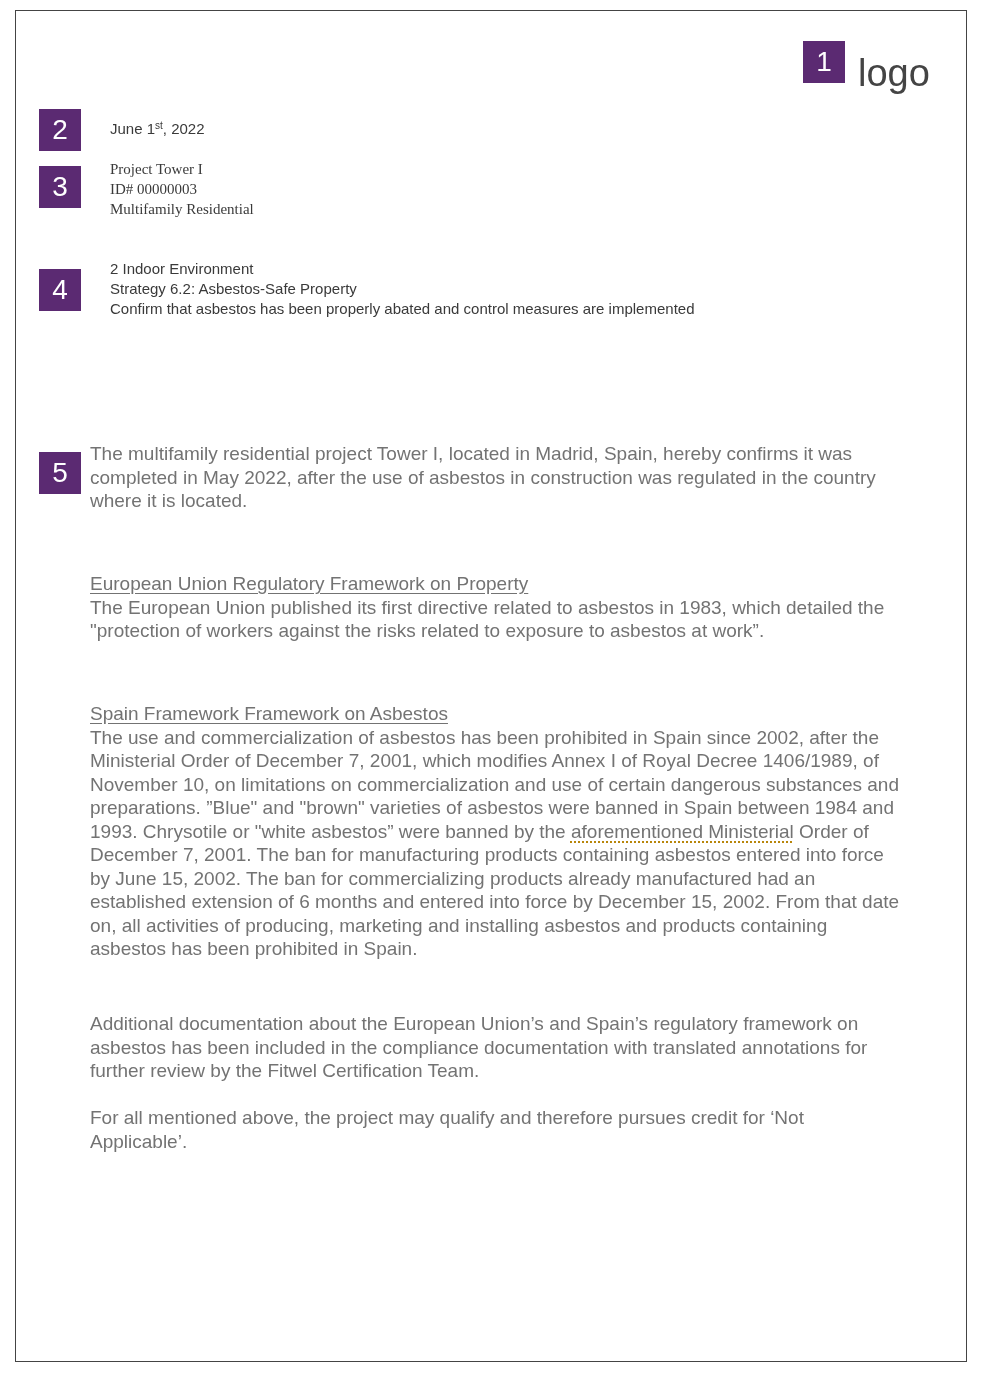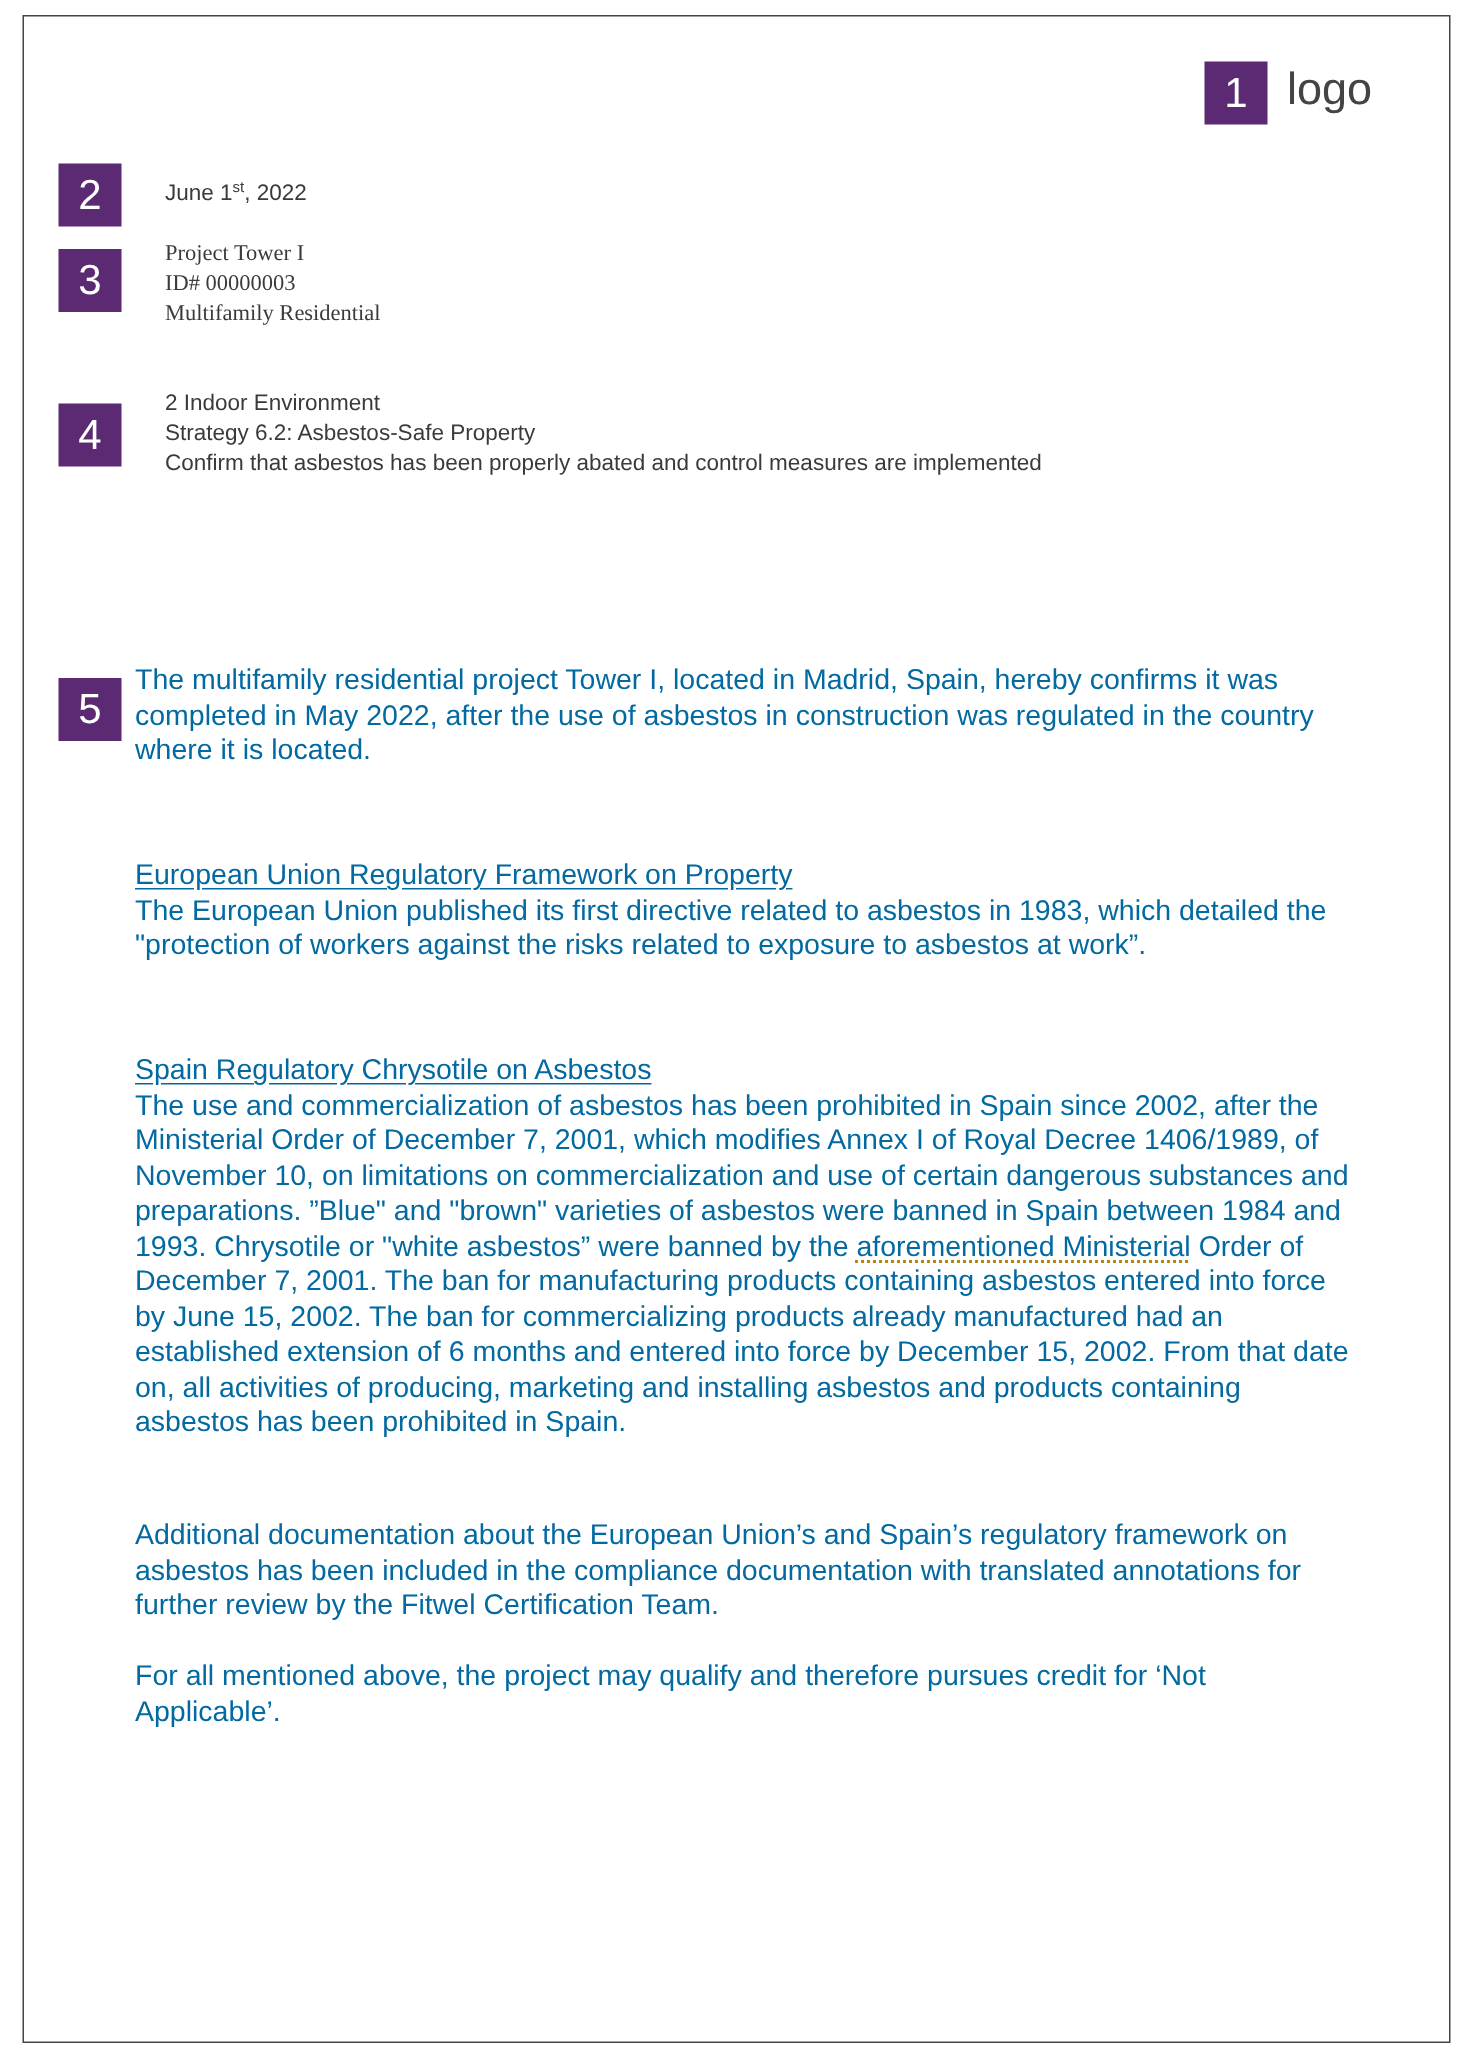--- a/index.html
+++ b/index.html
@@ -3,24 +3,24 @@
   <meta charset="utf-8">
   <style>
     html, body { margin: 0; padding: 0; background: #ffffff; }
     body { width: 982px; height: 1376px; position: relative; overflow: hidden;
            font-family: "Liberation Sans", sans-serif; color: #3a3a3a; }
     .page { position: absolute; left: 15px; top: 10px; width: 952px; height: 1352px;
             border: 1.5px solid #444444; box-sizing: border-box; background: #fff; }
     .badge { position: absolute; background: #5b2a72; color: #ffffff;
              width: 42px; height: 42px; display: flex; align-items: center; justify-content: center;
              font-size: 28px; line-height: 1; }
-    .logo-text { position: absolute; left: 858px; top: 37px; font-size: 30px; color: #444; line-height: 46px; }
+    .logo-text { position: absolute; left: 858px; top: 50px; font-size: 38px; color: #444; line-height: 46px; }
     .small { position: absolute; left: 90px; font-size: 15px; line-height: 20px; color: #3a3a3a; margin-left: 20px; }
     .small div { white-space: nowrap; }
-    .body-text { position: absolute; left: 90px; width: 815px; font-size: 19px; line-height: 23.5px; color: #0369a1; }
+    .body-text { position: absolute; left: 90px; width: 815px; font-size: 19px; line-height: 23.5px; color: #737373; }
     .heading { text-decoration: underline; text-underline-offset: 3px; }
     .squiggle { text-decoration: underline dotted #b8860b; text-decoration-thickness: 2px; text-underline-offset: 4px; }
     sup { font-size: 10px; vertical-align: 5px; line-height: 0; }
   </style>
 </head>
 <body>
 
 <div class="page"></div>
 
 <div class="badge" style="left:803px; top:41px;">1</div>
@@ -47,19 +47,19 @@
 
 <div class="badge" style="left:39px; top:452px;">5</div>
 <div class="body-text" style="top:442px;">The multifamily residential project Tower I, located in Madrid, Spain, hereby confirms it was completed in May 2022, after the use of asbestos in construction was regulated in the country where it is located.</div>
 
 <div class="body-text" style="top:572px;">
   <div class="heading">European Union Regulatory Framework on Property</div>
   <div>The European Union published its first directive related to asbestos in 1983, which detailed the "protection of workers against the risks related to exposure to asbestos at work”.</div>
 </div>
 
 <div class="body-text" style="top:702px;">
-  <div class="heading">Spain Regulatory Chrysotile on Asbestos</div>
+  <div class="heading">Spain Framework Framework on Asbestos</div>
   <div><span>The use and commercialization of asbestos has been prohibited in Spain since 2002, after the Ministerial Order of December 7, 2001, which modifies Annex I of Royal Decree 1406/1989, of November 10, on limitations on commercialization and use of certain dangerous substances and preparations. ”Blue" and "brown" varieties of asbestos were banned in Spain between 1984 and 1993. Chrysotile or "white asbestos” were banned by the </span><span class="squiggle">aforementioned Ministerial</span><span> Order of December 7, 2001. The ban for manufacturing products containing asbestos entered into force by June 15, 2002. The ban for commercializing products already manufactured had an established extension of 6 months and entered into force by December 15, 2002. From that date on, all activities of producing, marketing and installing asbestos and products containing asbestos has been prohibited in Spain.</span></div>
 </div>
 
 <div class="body-text" style="top:1012px;">Additional documentation about the European Union’s and Spain’s regulatory framework on asbestos has been included in the compliance documentation with translated annotations for further review by the Fitwel Certification Team.</div>
 
 <div class="body-text" style="top:1106px;">For all mentioned above, the project may qualify and therefore pursues credit for ‘Not Applicable’.</div>
 
 </body></html>

